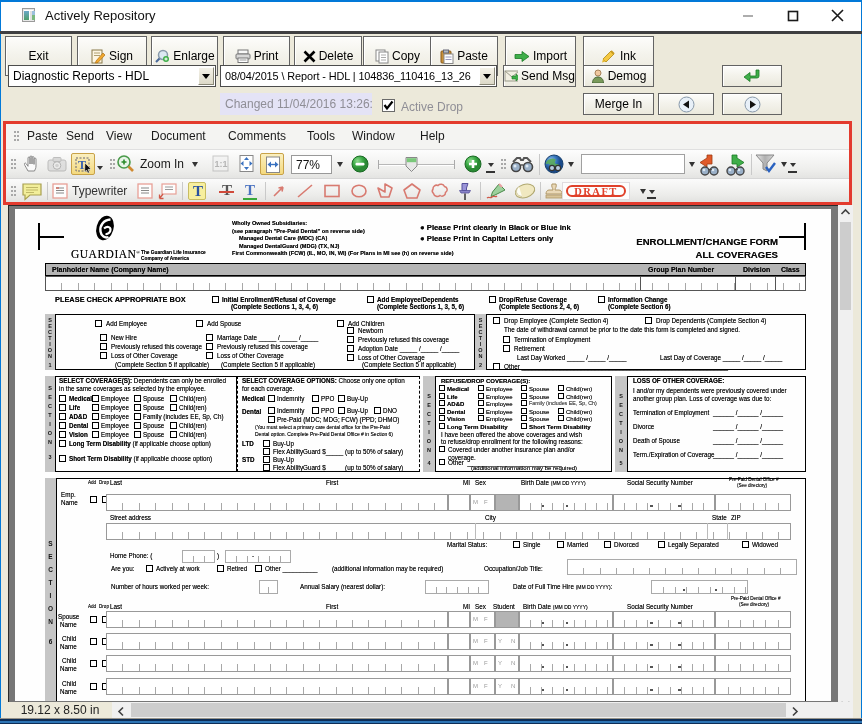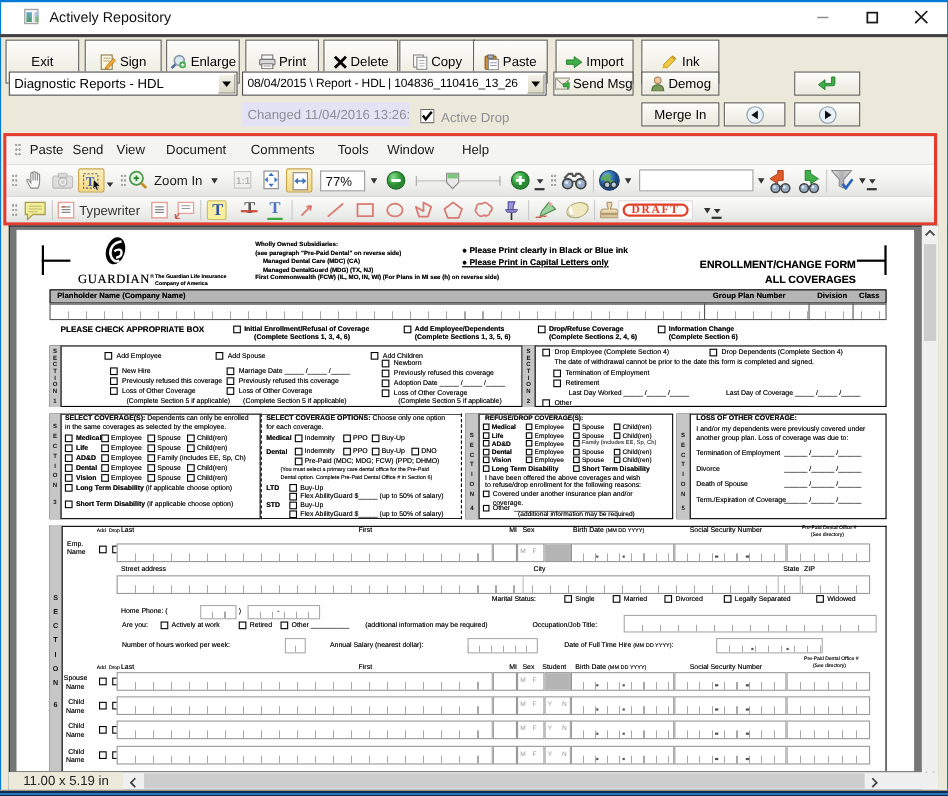--- a/index.html
+++ b/index.html
@@ -412,21 +412,21 @@
       <path d="M11 15.5 c3 -2.5 6.5 -2 6.5 1.2 c0 2.6 -2.5 4.6 -5 4.3" fill="none" stroke="#fff" stroke-width="2.2"></path>
     </svg>
 <div class="fx" style="left:56px;top:40px;font-family:'Liberation Serif',serif;font-size:11.5px;letter-spacing:.5px;">GUARDIAN<span style="font-size:5px;vertical-align:4px;">®</span></div>
 <div class="fx b" style="left:126px;top:41px;font-size:4.8px;line-height:1.3;">The Guardian Life Insurance<br>Company of America</div>
 <div class="fx b" style="left:217px;top:12px;font-size:5.6px;">Wholly Owned Subsidiaries:</div>
 <div class="fx b" style="left:217px;top:19.5px;font-size:5.6px;">(see paragraph "Pre-Paid Dental" on reverse side)</div>
 <div class="fx b" style="left:224px;top:27px;font-size:5.6px;">Managed Dental Care (MDC) (CA)</div>
 <div class="fx b" style="left:224px;top:34.5px;font-size:5.6px;">Managed DentalGuard (MDG) (TX, NJ)</div>
 <div class="fx b" style="left:217px;top:42px;font-size:5.6px;">First Commonwealth (FCW) (IL, MO, IN, WI) (For Plans in MI see (h) on reverse side)</div>
 <div class="fx b" style="left:405px;top:15px;font-size:7.7px;">● Please Print clearly in Black or Blue ink</div>
-<div class="fx b" style="left:405px;top:25.5px;font-size:7.7px;text-decoration:underline;">● Please Print in Capital Letters only</div>
+<div class="fx b" style="left:405px;top:25.5px;font-size:7.7px;">● Please Print in Capital Letters only</div>
 <div class="fx b" style="left:595px;top:28px;font-size:9.6px;width:168px;text-align:right;">ENROLLMENT/CHANGE FORM</div>
 <div class="fx b" style="left:595px;top:41px;font-size:9.6px;width:168px;text-align:right;">ALL COVERAGES</div>
 
 <div class="box" style="left:30px;top:54px;width:761px;height:13px;background:#b5b5b5;"></div>
 <div class="fx b" style="left:37px;top:57px;font-size:7px;">Planholder Name (Company Name)</div>
 <div class="fx b" style="left:633px;top:57px;font-size:7px;">Group Plan Number</div>
 <div class="fx b" style="left:728px;top:57px;font-size:7px;">Division</div>
 <div class="fx b" style="left:766px;top:57px;font-size:7px;">Class</div>
 <div class="comb" style="left:30px;top:67px;width:761px;height:15px;border-color:#555;">
       <u></u>
@@ -922,21 +922,21 @@
 </div>
 <div class="ab" id="vscroll"></div>
 <div class="ab" id="vthumb"></div>
 <svg class="ab" style="left:840px;top:208px;" width="11" height="8">
     <path d="M1.5 6 L5.5 2 L9.5 6" fill="none" stroke="#404040" stroke-width="1.6"></path>
   </svg>
 <svg class="ab" style="left:840px;top:700px;" width="11" height="8">
     <path d="M1.5 2 L5.5 6 L9.5 2" fill="none" stroke="#404040" stroke-width="1.6"></path>
   </svg>
 <div class="ab" id="hscrollrow"></div>
-<div class="ab" id="sizelabel">11.00 x 5.19 in</div>
+<div class="ab" id="sizelabel">19.12 x 8.50 in</div>
 <svg class="ab" style="left:117px;top:706px;" width="8" height="11">
     <path d="M6 1.5 L2 5.5 L6 9.5" fill="none" stroke="#404040" stroke-width="1.6"></path>
   </svg>
 <svg class="ab" style="left:791px;top:706px;" width="8" height="11">
     <path d="M2 1.5 L6 5.5 L2 9.5" fill="none" stroke="#404040" stroke-width="1.6"></path>
   </svg>
 <div class="ab" id="hthumb"></div>
 <div class="ab" id="botline"></div>
 <div class="ab" id="rightedge"></div>
 <div class="ab" id="leftedge"></div>

